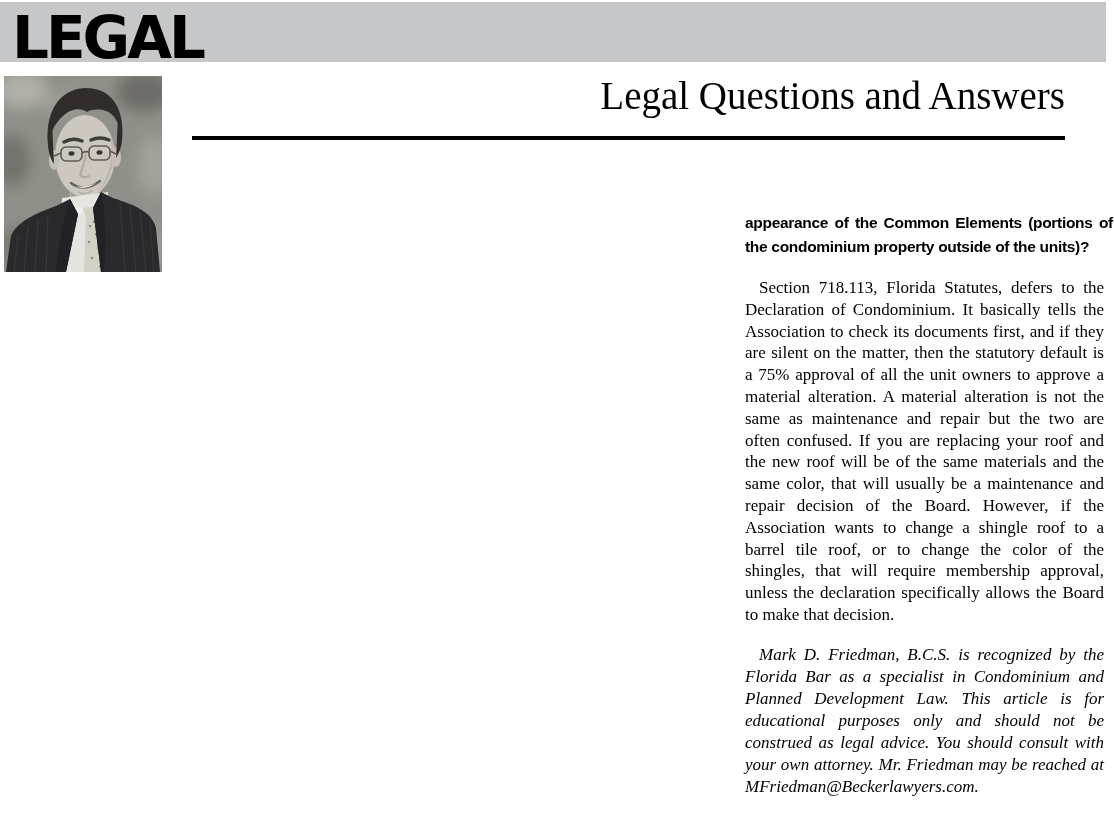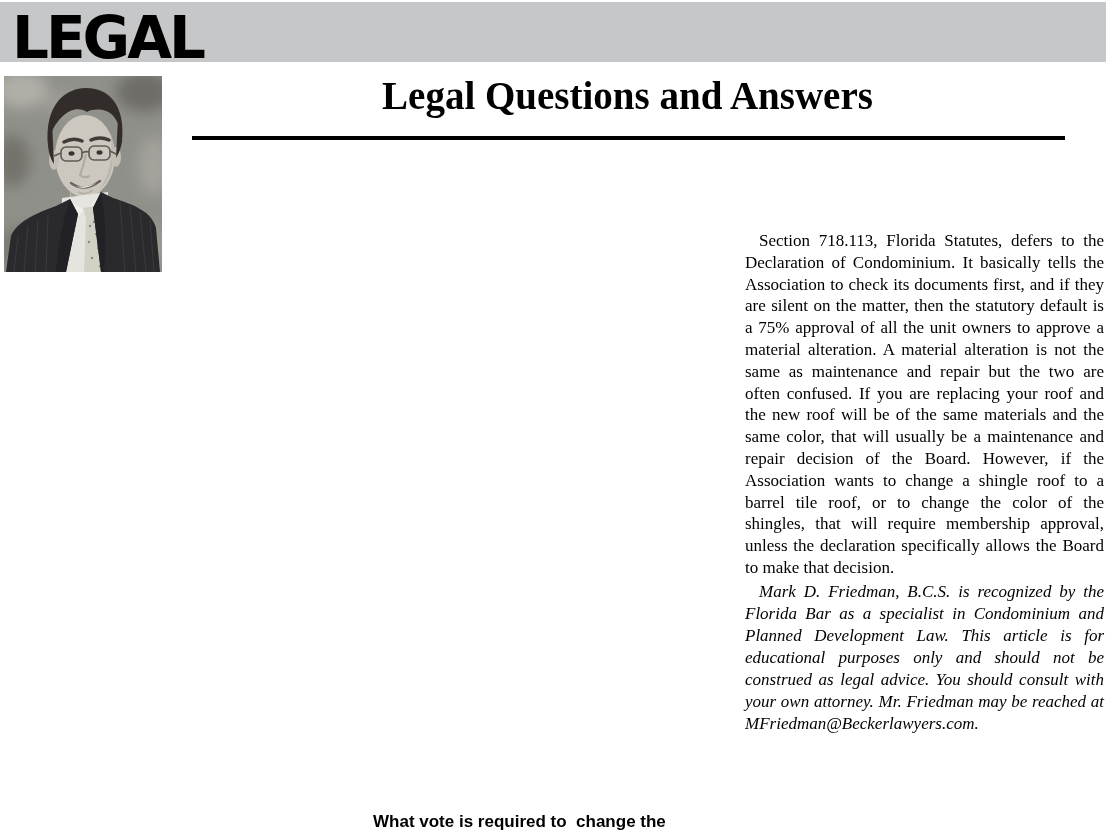--- a/index.html
+++ b/index.html
@@ -37,23 +37,23 @@
     left: 4px; top: 76px;
     width: 158px; height: 196px;
   }
   .photo svg { display: block; width: 100%; height: 100%; }
 
   
   .title {
     position: absolute;
     left: 190px; top: 72px;
     width: 875px;
-    text-align: center;
-    font-family: "Liberation Serif", serif;
-    font-weight: bold;
+    text-align: right;
+    font-family: "Liberation Serif", serif;
+    font-weight: normal;
     font-size: 39px;
     line-height: 48px;
   }
   .title-rule {
     position: absolute;
     left: 192px; top: 136px;
     width: 873px; height: 4px;
     background: #000000;
   }
   .byline {
@@ -85,21 +85,21 @@
   }
   .answer {
     margin-top: 19px;
     font-family: "Liberation Serif", serif;
     font-size: 17px;
     line-height: 21.8px;
     text-align: justify;
     text-indent: 14px;
   }
   .bio {
-    margin-top: 2px;
+    margin-top: 18px;
     font-family: "Liberation Serif", serif;
     font-style: italic;
     font-size: 17px;
     line-height: 22px;
     text-align: justify;
     text-indent: 14px;
   }
 
   
   .lead-in {
@@ -205,19 +205,19 @@
         <path d="M136 136 L142 196"></path>
           <path d="M146 144 L150 196"></path>
       </g>
     </svg>
   </div>
 
   <div class="title">Legal Questions and Answers</div>
   <div class="title-rule"></div>
 
   <div class="right-col">
+    <div class="question-cont">appearance of the Common Elements (portions of the condominium property outside of the units)?</div>
     <div class="answer">Section 718.113, Florida Statutes, defers to the Declaration of Condominium.  It basically tells the Association to check its documents first, and if they are silent on the matter, then the statutory default is a 75% approval of all the unit owners to approve a material alteration.  A material alteration is not the same as maintenance and repair but the two are often confused.  If you are replacing your roof and the new roof will be of the same materials and the same color, that will usually be a maintenance and repair decision of the Board.  However, if the Association wants to change a shingle roof to a barrel tile roof, or to change the color of the shingles, that will require membership approval, unless the declaration specifically allows the Board to make that decision.</div>
     <div class="bio">Mark D. Friedman, B.C.S. is recognized by the Florida Bar as a specialist in Condominium and Planned Development Law. This article is for educational purposes only and should not be construed as legal advice. You should consult with your own attorney. Mr. Friedman may be reached at MFriedman@Beckerlawyers.com.</div>
   </div>
 
-  <div class="lead-in">What vote is required to  change the</div>
 
 </div>
 
 </body></html>

